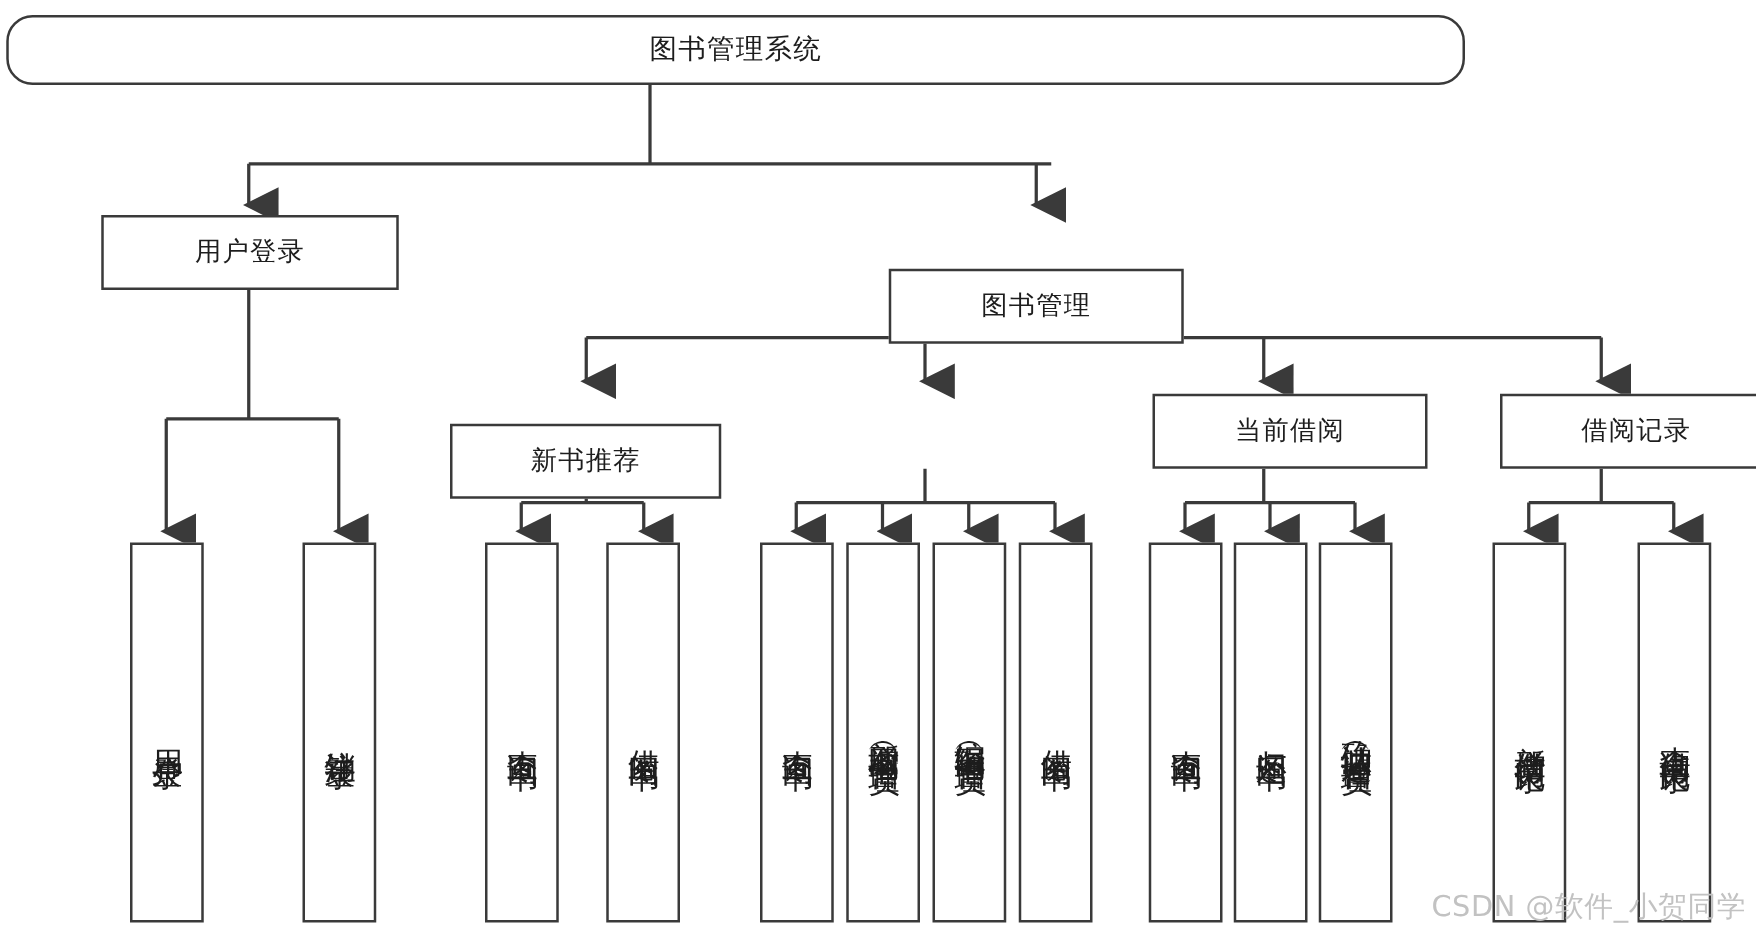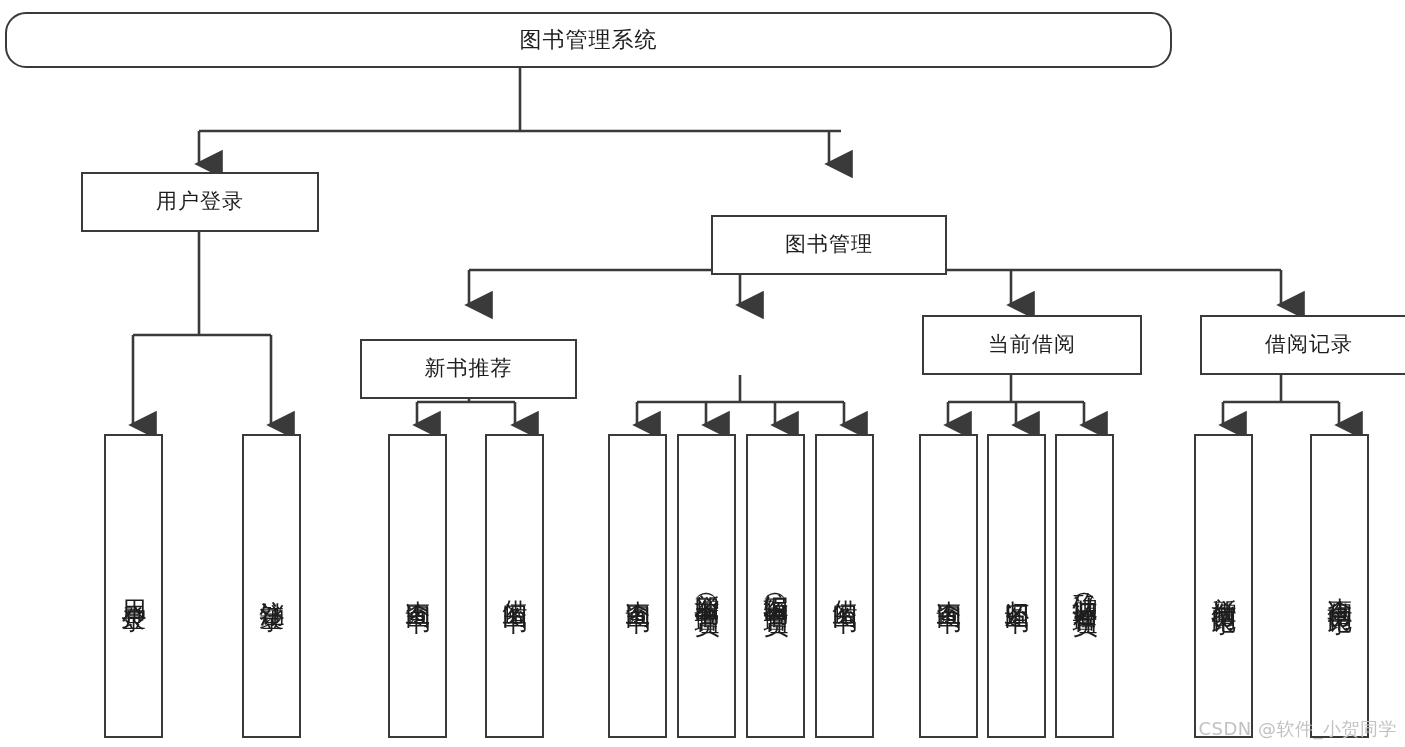--- a/index.html
+++ b/index.html
@@ -58,21 +58,21 @@
   .node.vert .label {
     writing-mode: vertical-rl;
     text-orientation: upright;
     white-space: nowrap;
     display: block;
   }
   .watermark {
     position: absolute;
     right: 8px;
     bottom: 6px;
-    font-size: 18px;
+    font-size: 23px;
     color: #c2c2c2;
     letter-spacing: 0.5px;
     white-space: nowrap;
   }
 </style>
 </head>
 <body>
 
 <div id="canvas">
 

